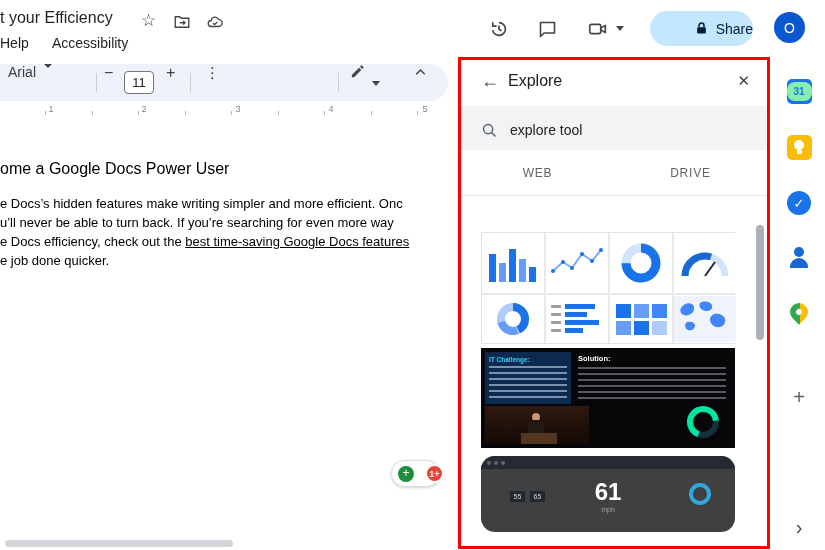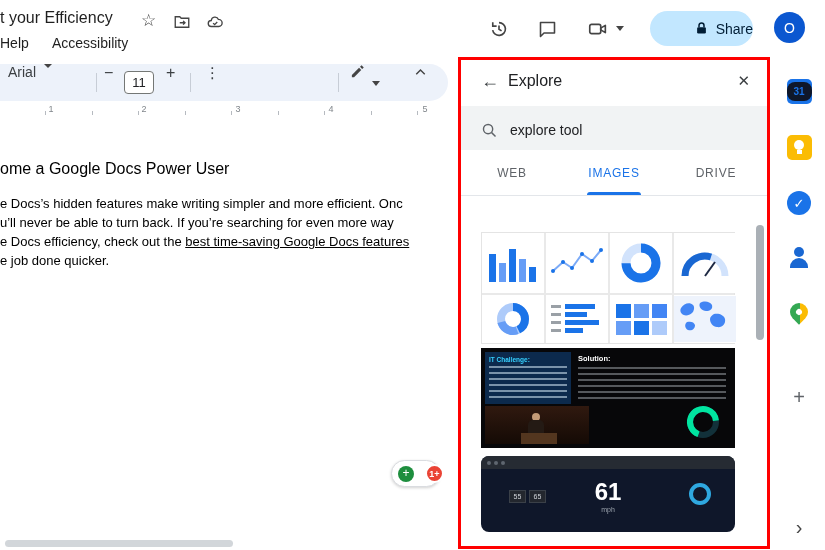--- a/index.html
+++ b/index.html
@@ -86,21 +86,21 @@
   .txt-stripes{margin-top:3px;height:36px;background:repeating-linear-gradient(to bottom,#9fb6c9 0 2px,transparent 2px 6px);opacity:.75}
   #s-solution{position:absolute;left:97px;top:6px;font-size:7.5px;font-weight:700;color:#fff}
   #s-sol-stripes{position:absolute;left:97px;top:19px;width:148px;height:32px;background:repeating-linear-gradient(to bottom,#8a8f94 0 2px,transparent 2px 6px);opacity:.6}
   #s-photo{position:absolute;left:4px;top:58px;width:104px;height:38px;background:linear-gradient(#30190f,#140a05);overflow:hidden}
   #s-head{position:absolute;left:47px;top:7px;width:8px;height:8px;border-radius:50%;background:#c49a76}
   #s-body{position:absolute;left:43px;top:14px;width:16px;height:14px;border-radius:5px 5px 0 0;background:#241a14}
   #s-podium{position:absolute;left:36px;bottom:0;width:36px;height:11px;background:#53361f}
   #s-gauge{position:absolute;right:12px;top:54px}
 
   
-  #thumb3{position:absolute;left:20px;top:260px;width:254px;height:76px;background:#0f172a;border-radius:8px;cursor:pointer;overflow:hidden}
+  #thumb3{position:absolute;left:20px;top:260px;width:254px;height:76px;background:#404040;border-radius:14px;cursor:pointer;overflow:hidden}
   #t3-bar{position:absolute;left:0;top:0;right:0;height:13px;background:#262b33;border-radius:3px 3px 0 0}
   .t3-dot{position:absolute;top:5px;width:4px;height:4px;border-radius:50%;background:#5f6670}
   .t3-box{position:absolute;top:34px;width:17px;height:13px;background:#23272e;border:1px solid #3a4048;color:#cfd3d8;font-size:7px;display:flex;align-items:center;justify-content:center}
   #t3-box1{left:28px}
   #t3-box2{left:48px}
   #t3-value{position:absolute;left:0;right:0;top:22px;text-align:center;font-size:24px;font-weight:700;color:#fff}
   #t3-unit{position:absolute;left:0;right:0;top:50px;text-align:center;font-size:7px;color:#9aa2ac}
   #t3-ring{position:absolute;right:24px;top:27px;width:22px;height:22px;border:4px solid #2fa8e0;border-radius:50%}
 
   #ep-scroll{position:absolute;right:3px;top:29px;width:8px;height:115px;background:#aab0b6;border-radius:4px;cursor:pointer}
@@ -109,21 +109,21 @@
   #right-rail{left:773px;top:57px;width:52px;height:493px;background:#fff;z-index:6}
   .rail-item{position:absolute;left:50%;transform:translateX(-50%);width:28px;height:28px;display:flex;align-items:center;justify-content:center;cursor:pointer}
   #rail-calendar{top:20px}
   #rail-keep{top:76px}
   #rail-tasks{top:132px}
   #rail-contacts{top:187px}
   #rail-maps{top:241px}
   #rail-plus{top:326px;font-size:20px;color:#5f6368}
   #rail-chevron{top:456px;font-size:20px;color:#444}
   #cal-box{width:25px;height:25px;background:#1a73e8;border-radius:5px;display:flex;align-items:center;justify-content:center}
-  #cal-inner{width:43px;height:19px;background:#0f172a;border-radius:8px;display:flex;align-items:center;justify-content:center;font-size:10px;font-weight:700;color:#1a73e8}
+  #cal-inner{width:43px;height:19px;background:#86efac;border-radius:8px;display:flex;align-items:center;justify-content:center;font-size:10px;font-weight:700;color:#1a73e8}
   #keep-box{width:25px;height:25px;background:#fbbc04;border-radius:5px;position:relative}
   #keep-bulb{position:absolute;left:7.5px;top:5px;width:10px;height:10px;border-radius:50%;background:#fff}
   #keep-base{position:absolute;left:10px;top:15px;width:5px;height:4px;background:#fff}
   #tasks-circle{width:24px;height:24px;border-radius:50%;background:#1a73e8;color:#fff;display:flex;align-items:center;justify-content:center;font-size:13px;font-weight:700}
   #contact-head{position:absolute;left:50%;top:3px;transform:translateX(-50%);width:10px;height:10px;border-radius:50%;background:#1967d2}
   #contact-body{position:absolute;left:50%;top:14px;transform:translateX(-50%);width:18px;height:10px;border-radius:9px 9px 0 0;background:#1967d2}
   #maps-pin{width:18px;height:18px;border-radius:50% 50% 50% 0;transform:rotate(-45deg);background:linear-gradient(135deg,#34a853 55%,#fbbc04 55%);position:relative}
   #maps-pin::after{content:"";position:absolute;left:6px;top:6px;width:6px;height:6px;border-radius:50%;background:#fff}
 
   
@@ -234,21 +234,20 @@
     </div>
     <div id="ep-search">
       <svg width="17" height="17" viewBox="0 0 24 24">
           <circle cx="10" cy="10" r="6.5" fill="none" stroke="#5f6368" stroke-width="2"></circle>
           <path d="M15 15l5.5 5.5" stroke="#5f6368" stroke-width="2"></path>
         </svg>
       <input type="text" value="explore tool" style="">
     </div>
     <div id="ep-tabs">
       <div class="ep-tab">WEB</div>
-      <div class="ep-tab active">IMAGES</div>
       <div class="ep-tab">DRIVE</div>
     </div>
     <div id="ep-content">
 
       <div id="thumb1">
         <div class="tile">
           <svg width="56" height="46" viewBox="0 0 56 46">
               <rect x="4" y="14" width="7" height="28" fill="#1a73e8"></rect>
               <rect x="14" y="23" width="7" height="19" fill="#669df6"></rect>
               <rect x="24" y="9" width="7" height="33" fill="#1a73e8"></rect>

